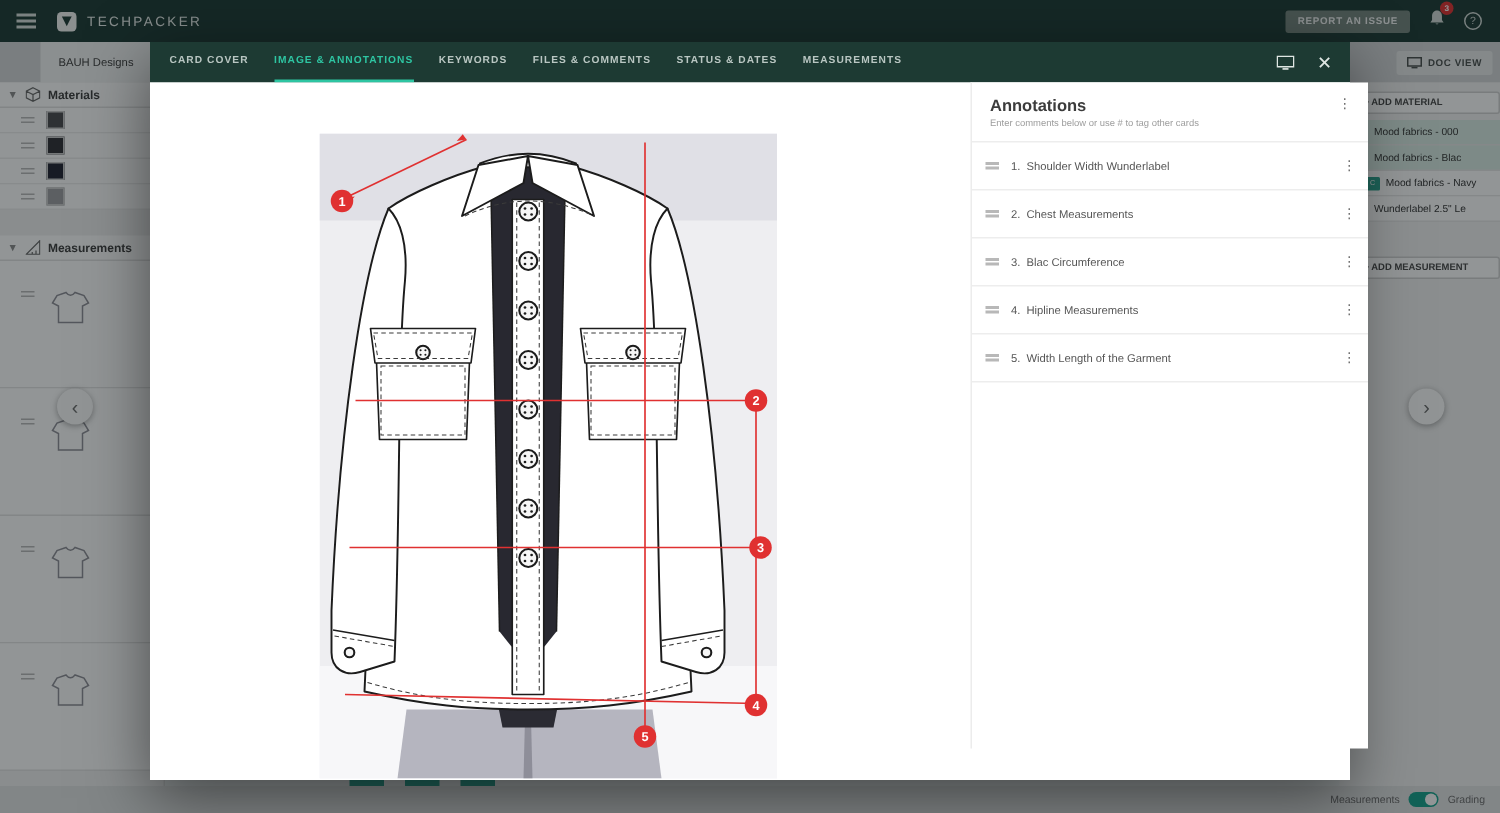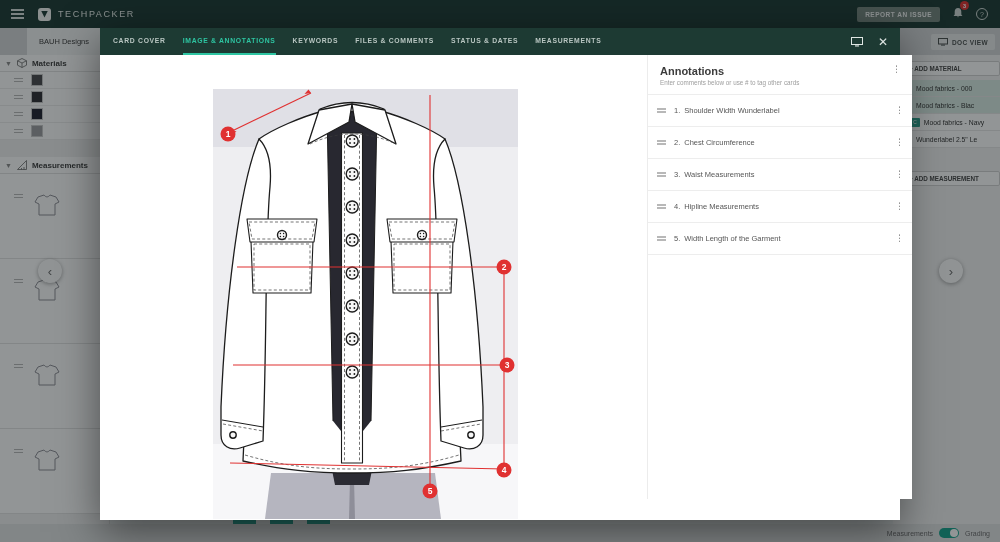--- a/index.html
+++ b/index.html
@@ -414,32 +414,32 @@
               </div>
             <div class="kebab">⋮</div>
           </div>
           <div class="annot-row">
             <div class="handle">
                 <div></div>
                 <div></div>
               </div>
             <div class="txt">
                 <span>2.</span>
-                <span>Chest Circumference</span>
+                <span>Chest Measurements</span>
               </div>
             <div class="kebab">⋮</div>
           </div>
           <div class="annot-row">
             <div class="handle">
                 <div></div>
                 <div></div>
               </div>
             <div class="txt">
                 <span>3.</span>
-                <span>Waist Measurements</span>
+                <span>Blac Circumference</span>
               </div>
             <div class="kebab">⋮</div>
           </div>
           <div class="annot-row">
             <div class="handle">
                 <div></div>
                 <div></div>
               </div>
             <div class="txt">
                 <span>4.</span>

